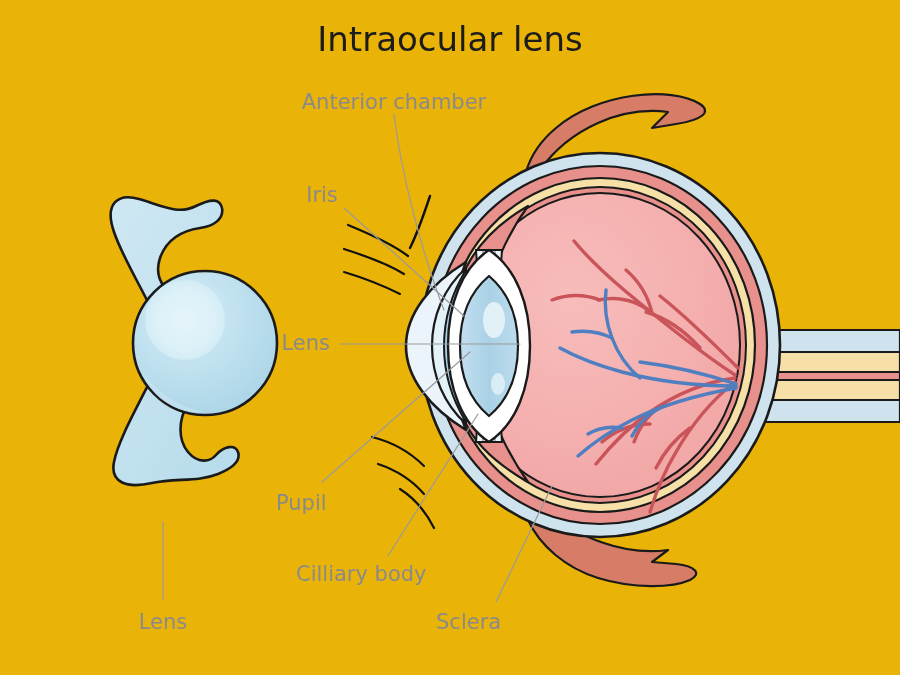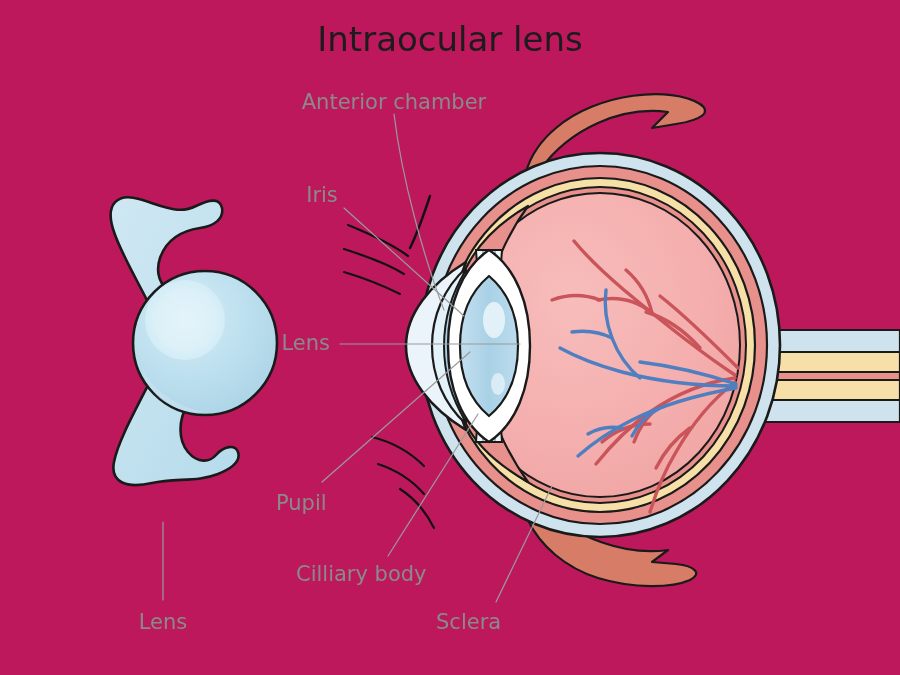--- a/index.html
+++ b/index.html
@@ -11,21 +11,21 @@
   body {
     width: 900px;
     height: 675px;
     overflow: hidden;
     font-family: "DejaVu Sans", "Liberation Sans", sans-serif;
   }
   #figure {
     position: relative;
     width: 900px;
     height: 675px;
-    background: #be185d;
+    background: #eab308;
   }
   #figure svg {
     display: block;
     width: 900px;
     height: 675px;
   }
   .diagram-title {
     font-family: "DejaVu Sans", "Liberation Sans", sans-serif;
     font-size: 34px;
     fill: #1c1c1c;

